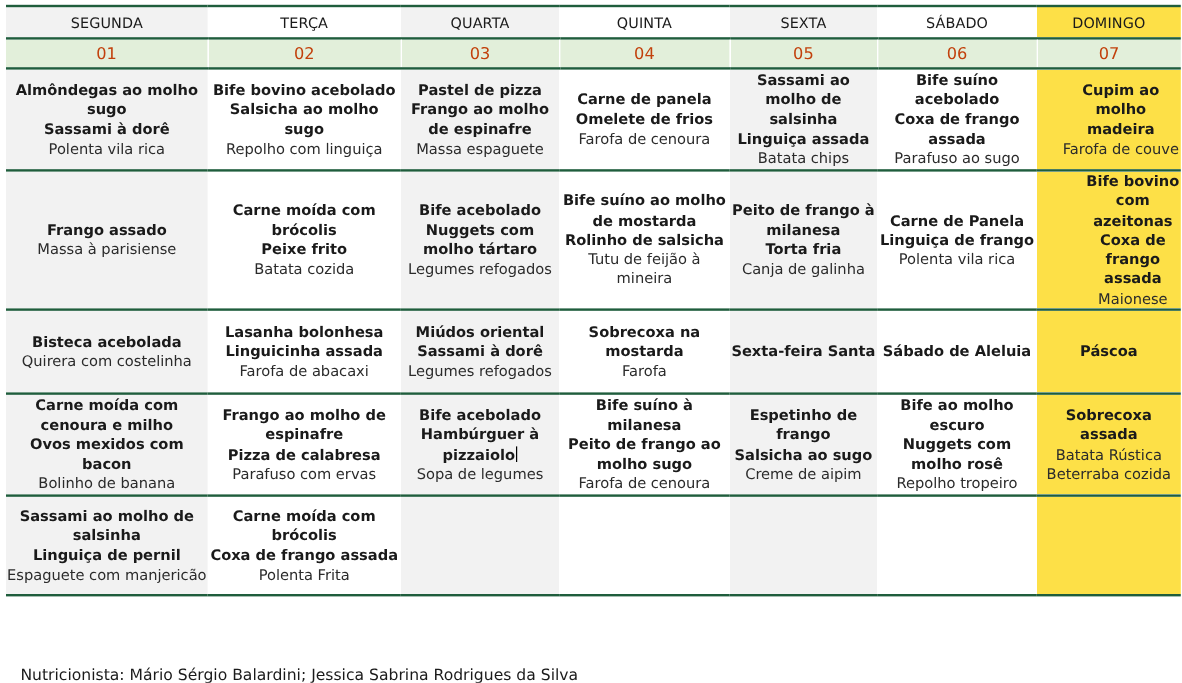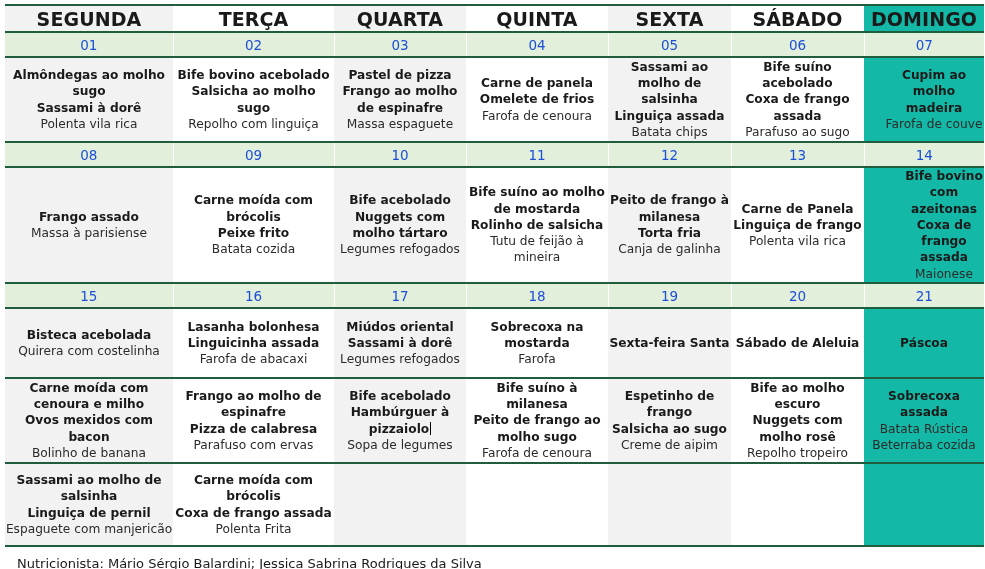--- a/index.html
+++ b/index.html
@@ -3,29 +3,29 @@
 <meta charset="utf-8">
 <style>
   html, body { margin:0; padding:0; background:#ffffff; }
   body { width:985px; height:569px; position:relative; overflow:hidden;
          font-family:"DejaVu Sans", "Liberation Sans", sans-serif; color:#1a1a1a; }
   .page { position:absolute; left:5px; top:4px; width:979px; }
   table.menu { border-collapse:collapse; table-layout:fixed; width:979px; }
   table.menu td { padding:0; text-align:center; vertical-align:middle; overflow:hidden; }
   col.c0{width:168px} col.c1{width:161px} col.c2{width:132px} col.c3{width:142px}
   col.c4{width:123px} col.c5{width:133px} col.c6{width:120px}
-  tr.dayhead td { height:25px; font-weight:bold; font-size:19px; letter-spacing:0.1px;
+  tr.dayhead td { height:25px; font-weight:normal; font-size:12px; letter-spacing:0.1px;
                   border-top:2px solid #1f5d3c; border-bottom:2px solid #1f5d3c;text-align:center; }
-  tr.dates td { height:23px; background:#e2efda; font-size:13.5px; color:#1d4ed8;
+  tr.dates td { height:23px; background:#e2efda; font-size:13.5px; color:#c2410c;
                 border-bottom:2px solid #1f5d3c; border-left:1px solid #ffffff; }
   tr.dates td:first-child { border-left:none; }
   tr.meals td { font-size:12.2px; line-height:16.3px; border-bottom:2px solid #1f5d3c; }
   .alt { background:#f2f2f2; }
   .wht { background:#ffffff; }
-  .sun { background:#14b8a6; }
+  .sun { background:#fde047; }
   .b { font-weight:bold; display:block; }
   .n { font-weight:normal; display:block; color:#2b2b2b; }
   .footer { position:absolute; left:12px; top:552px; font-size:13px; color:#1a1a1a; }
   .cursor { display:inline-block; width:1px; height:13px; background:#000; vertical-align:-2px; margin-left:1px; }
 </style>
 </head>
 <body>
 
 <div class="page">
   <table class="menu">
@@ -86,29 +86,20 @@
           <td class="wht" style="height: 83px;">
             <span class="b">Bife suíno acebolado</span>
             <span class="b">Coxa de frango assada</span>
             <span class="n">Parafuso ao sugo</span>
           </td>
           <td class="sun" style="height: 83px; padding-left: 20px;">
             <span class="b">Cupim ao molho madeira</span>
             <span class="n">Farofa de couve</span>
           </td>
         </tr>
-        <tr class="dates">
-          <td>08</td>
-          <td>09</td>
-          <td>10</td>
-          <td>11</td>
-          <td>12</td>
-          <td>13</td>
-          <td>14</td>
-        </tr>
         <tr class="meals">
           <td class="alt" style="height: 82px;">
             <span class="b">Frango assado</span>
             <span class="n">Massa à parisiense</span>
           </td>
           <td class="wht" style="height: 82px;">
             <span class="b">Carne moída com brócolis</span>
             <span class="b">Peixe frito</span>
             <span class="n">Batata cozida</span>
           </td>
@@ -130,29 +121,20 @@
           <td class="wht" style="height: 82px;">
             <span class="b">Carne de Panela</span>
             <span class="b">Linguiça de frango</span>
             <span class="n">Polenta vila rica</span>
           </td>
           <td class="sun" style="height: 82px; padding-left: 40px;">
             <span class="b">Bife bovino com azeitonas</span>
             <span class="b">Coxa de frango assada</span>
             <span class="n">Maionese</span>
           </td>
-        </tr>
-        <tr class="dates">
-          <td>15</td>
-          <td>16</td>
-          <td>17</td>
-          <td>18</td>
-          <td>19</td>
-          <td>20</td>
-          <td>21</td>
         </tr>
         <tr class="meals">
           <td class="alt" style="height: 68px;">
             <span class="b">Bisteca acebolada</span>
             <span class="n">Quirera com costelinha</span>
           </td>
           <td class="wht" style="height: 68px;">
             <span class="b">Lasanha bolonhesa</span>
             <span class="b">Linguicinha assada</span>
             <span class="n">Farofa de abacaxi</span>

